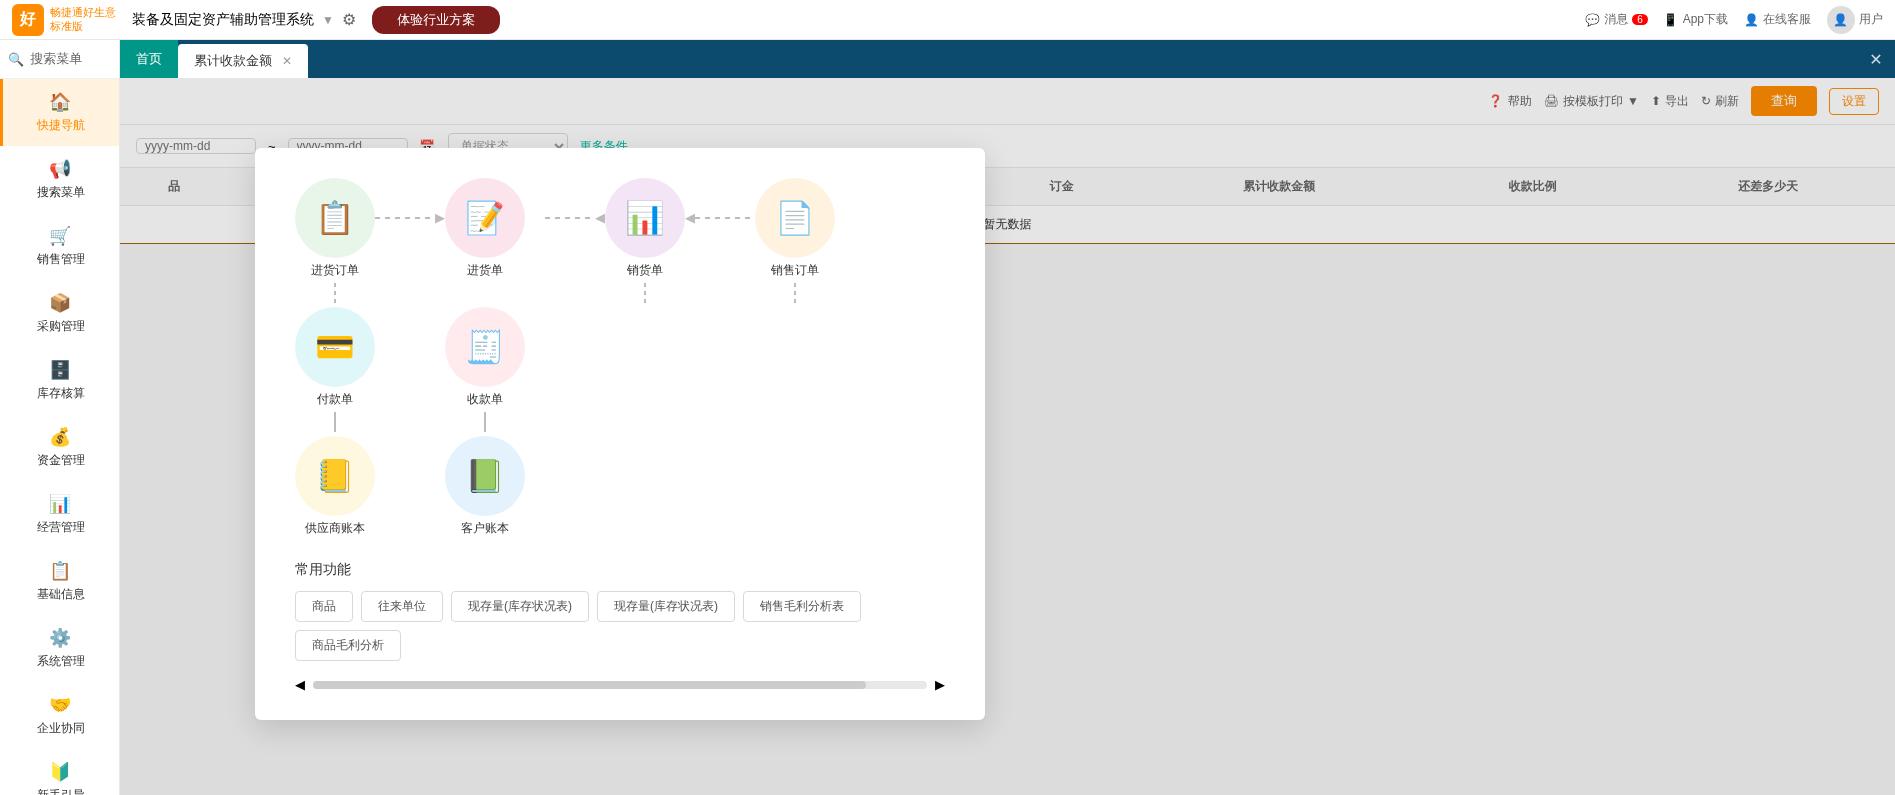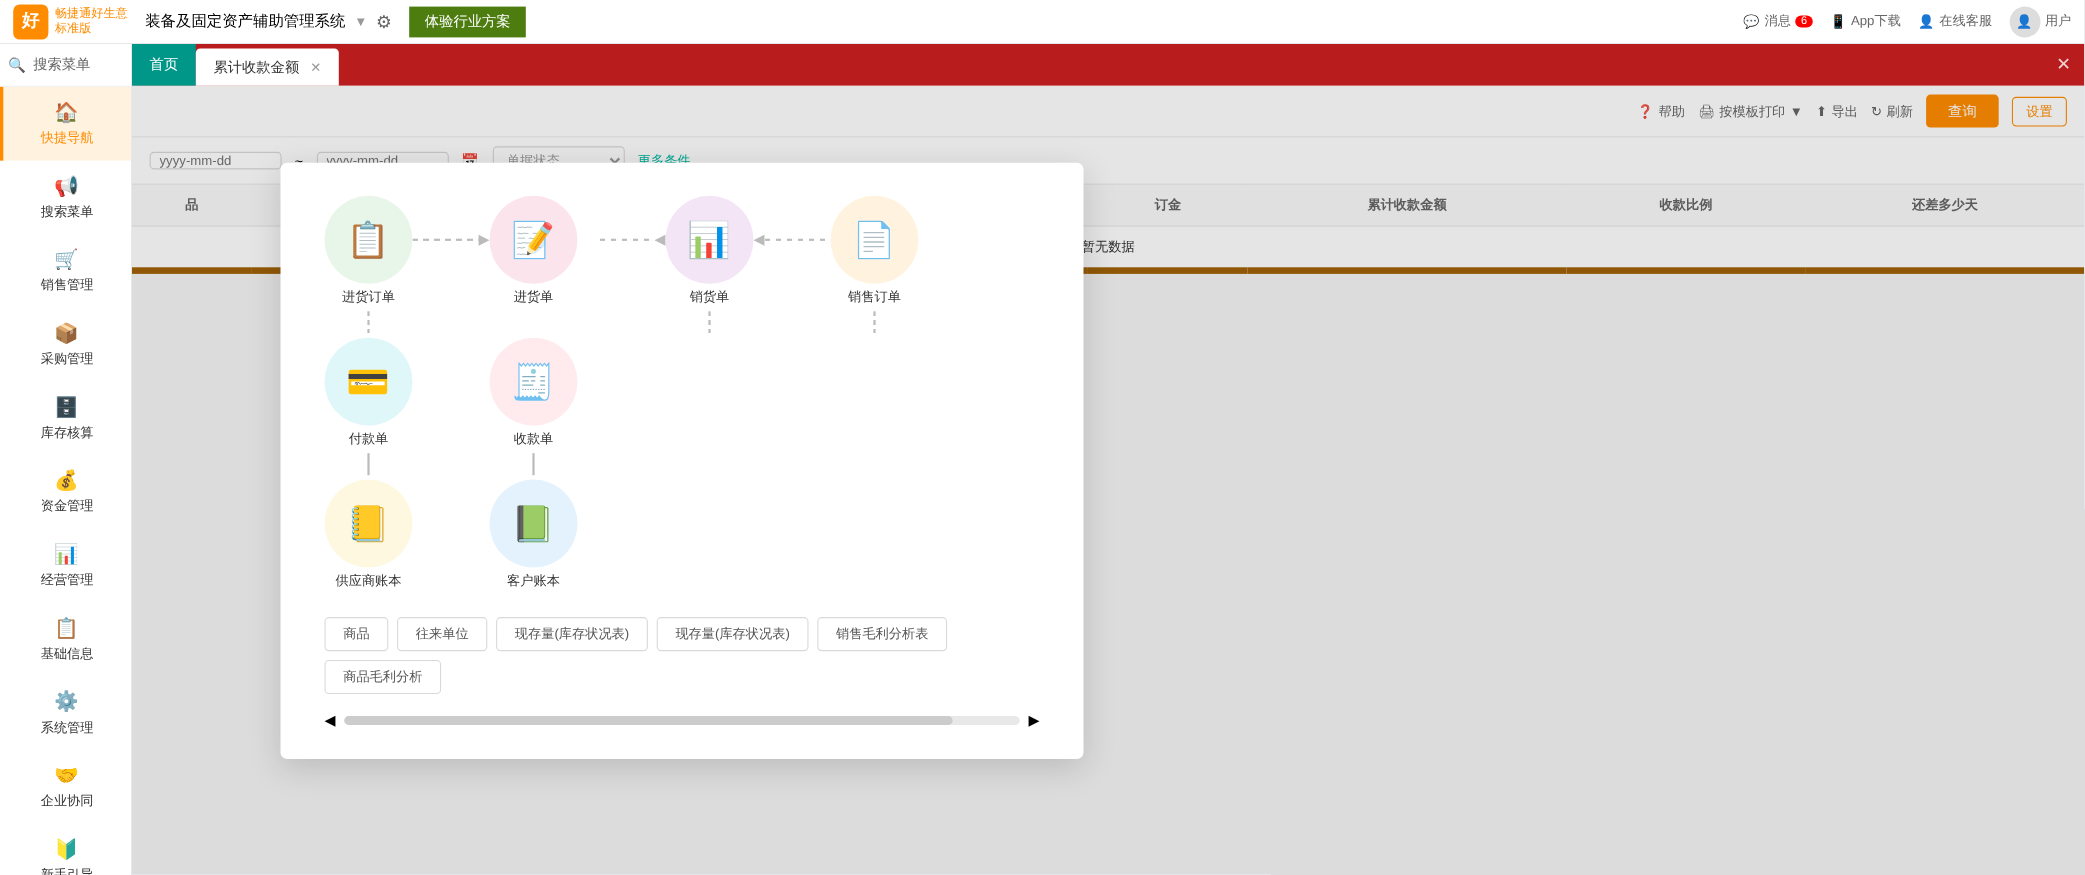--- a/index.html
+++ b/index.html
@@ -31,22 +31,22 @@
       color: #fff; font-size: 16px; font-weight: bold;
     }
     .logo-text { font-size: 11px; color: #ff8c00; line-height: 1.2; }
     .system-title-area {
       display: flex; align-items: center; gap: 8px; flex: 1;
     }
     .system-title { font-size: 14px; color: #000000; font-weight: 500; }
     .system-title-arrow { color: #999; font-size: 12px; cursor: pointer; }
     .settings-icon { color: #666; cursor: pointer; font-size: 16px; margin-right: 8px; }
     .trial-btn {
-      background: #4d7c0f; color: #fff; border: none; border-radius: 0;
-      padding: 5px 14px; font-size: 13px; cursor: pointer;
+      background: #7f1d1d; color: #fff; border: none; border-radius: 12px;
+      padding: 5px 25px; font-size: 13px; cursor: pointer;
     }
     .header-right {
       display: flex; align-items: center; gap: 16px; margin-left: auto;
     }
     .header-icon-item { display: flex; align-items: center; gap: 4px; color: #666; cursor: pointer; font-size: 12px; }
     .badge { background: #f00; color: #fff; border-radius: 10px; padding: 0 5px; font-size: 10px; }
     .user-avatar { width: 28px; height: 28px; border-radius: 50%; background: #ddd; overflow: hidden; display: flex; align-items: center; justify-content: center; }
 
     
     .main-layout { display: flex; height: calc(100vh - 40px); }
@@ -69,21 +69,21 @@
       border-left: 3px solid transparent;
     }
     .sidebar-item.active { background: #fff3e0; border-left-color: #ff8c00; color: #ff8c00; }
     .sidebar-item .item-icon { font-size: 18px; }
 
     
     .content-area { flex: 1; display: flex; flex-direction: column; overflow: hidden; }
 
     
     .tab-bar {
-      height: 38px; background: #b91c1c; display: flex; align-items: stretch;
+      height: 38px; background: #0c4a6e; display: flex; align-items: stretch;
     }
     .tab-item {
       display: flex; align-items: center; padding: 0 16px; cursor: pointer;
       color: rgba(255,255,255,0.8); font-size: 13px; gap: 6px;
     }
     .tab-item.home { background: #009688; color: #fff; }
     .tab-item.active-tab { background: #fff; color: #333; border-radius: 4px 4px 0 0; margin-top: 4px; }
     .tab-close { color: #999; font-size: 12px; margin-left: 4px; }
     .tab-bar-spacer { flex: 1; }
     .tab-bar-close { width: 38px; display: flex; align-items: center; justify-content: center; color: rgba(255,255,255,0.8); cursor: pointer; font-size: 16px; }
@@ -112,21 +112,21 @@
     .filter-select {
       border: 1px solid #d9d9d9; border-radius: 4px; padding: 4px 8px;
       font-size: 12px; outline: none; min-width: 120px; color: #999;
       background: #fff;
     }
     .more-conditions { color: #00b8a0; font-size: 12px; cursor: pointer; }
 
     
     .data-table { width: 100%; background: #fff; border-collapse: collapse; }
     .data-table th { background: #fafafa; padding: 10px 12px; font-size: 12px; color: #666; text-align: center; border-bottom: 1px solid #e8e8e8; white-space: nowrap; }
-    .data-table td { padding: 10px 12px; font-size: 12px; color: #333; text-align: center; border-bottom: 6px solid #a16207; }
+    .data-table td { padding: 10px 12px; font-size: 12px; color: #333; text-align: center; border-bottom: 1px solid #a16207; }
     .no-data { text-align: center; color: #999; padding: 60px; font-size: 13px; }
     .quick-nav-modal {
       position: absolute; top: 70px; left: 135px;
       width: 730px; background: #fff; border-radius: 6px;
       box-shadow: 0 8px 30px rgba(0,0,0,0.15); z-index: 600;
       padding: 30px 40px 20px;
       overflow: hidden;
     }
     .flow-node {
       width: 80px; height: 80px; border-radius: 50%;
@@ -430,20 +430,21 @@
             </div>
 
             <div style="width:2px;height:20px;background:repeating-linear-gradient(to bottom,#bbb 0,#bbb 4px,transparent 4px,transparent 8px);margin:4px auto;"></div>
 
             <div style="height:92px;"></div>
           </div>
 
         </div>
 
         <div>
+          <div class="common-title">常用功能</div>
           <div class="function-btns">
             <button class="function-btn">商品</button>
             <button class="function-btn">往来单位</button>
             <button class="function-btn">现存量(库存状况表)</button>
             <button class="function-btn">现存量(库存状况表)</button>
             <button class="function-btn">销售毛利分析表</button>
             <button class="function-btn">商品毛利分析</button>
           </div>
         </div>
 

